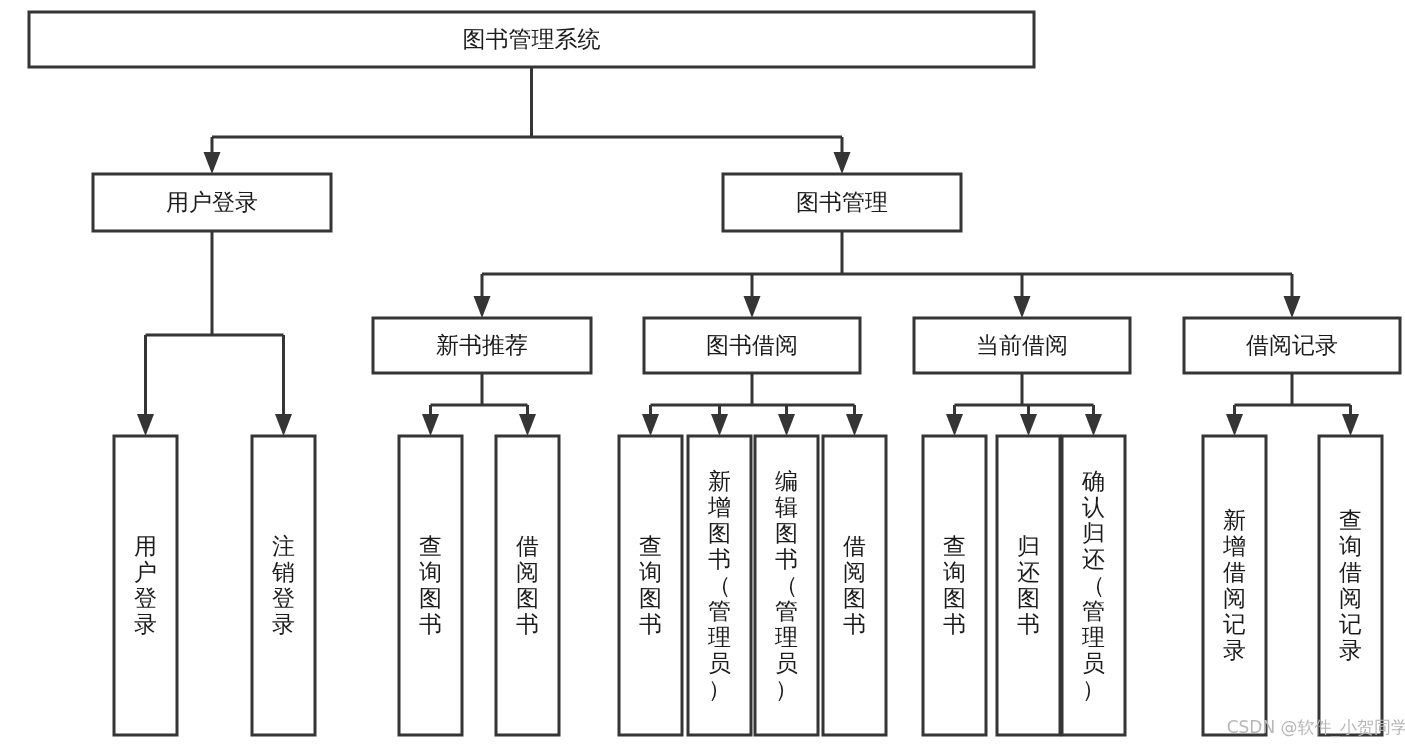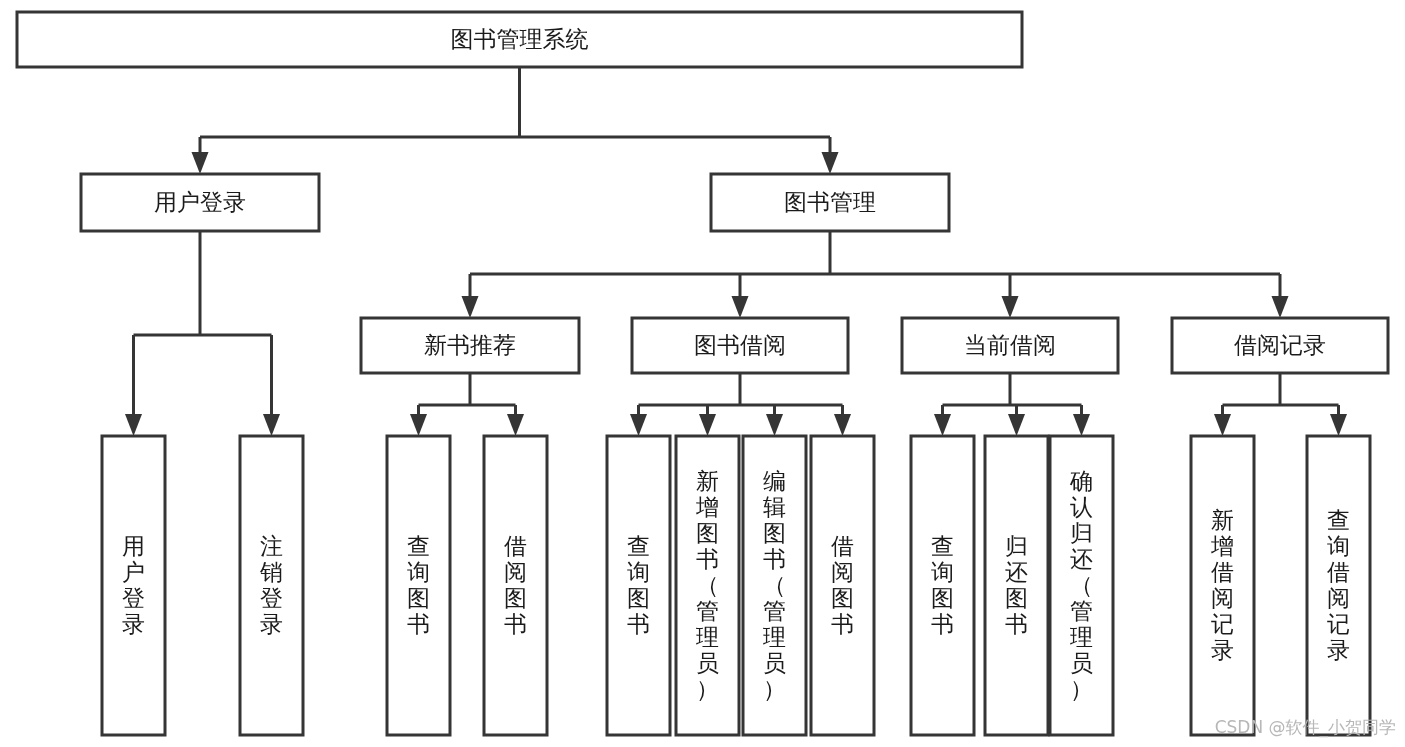--- a/index.html
+++ b/index.html
@@ -10,21 +10,21 @@
   }
   body {
     width: 1405px;
     height: 747px;
     position: relative;
     overflow: hidden;
     font-family: "DejaVu Sans", "Liberation Sans", sans-serif;
   }
   #diagram-root {
     position: absolute;
-    left: 0;
+    left: 12px;
     top: 0;
     width: 1219px;
     height: 747px;
   }
   svg.flowchart {
     display: block;
     width: 1405px;
     height: 747px;
     background: #ffffff;
   }

